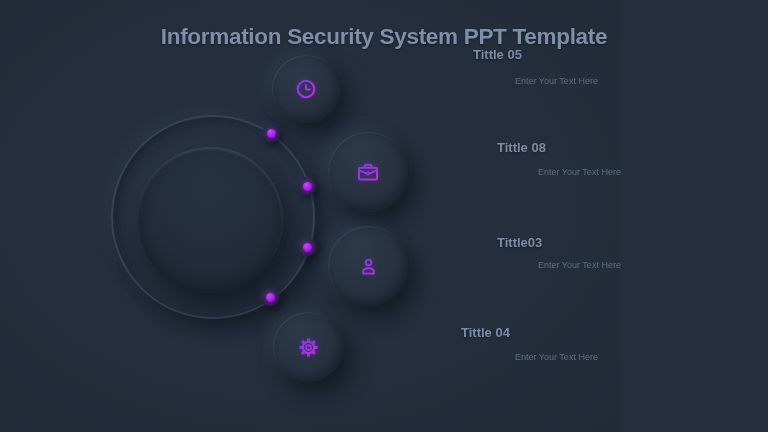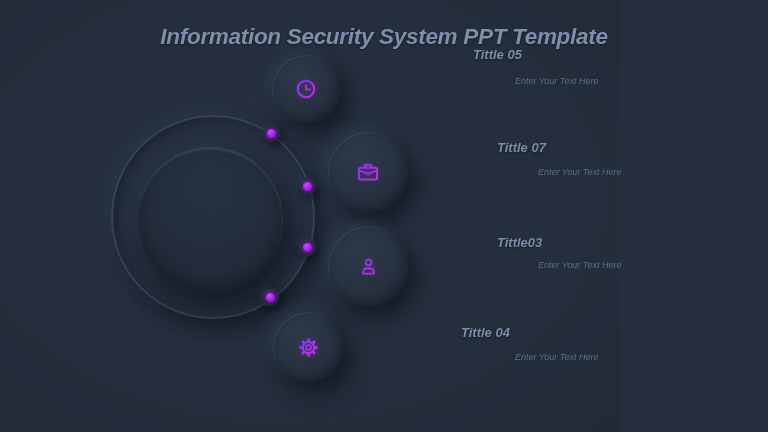--- a/index.html
+++ b/index.html
@@ -4,21 +4,20 @@
 <style>
   html,body{margin:0;padding:0;}
   body{
     width:768px;height:432px;overflow:hidden;
     font-family:"Liberation Sans", sans-serif;
     background: var(--background,#242e3c);
   }
   .slide{
     position:relative;width:620px;height:432px;
     background: radial-gradient(ellipse at 46% 46%, #273142 0%, var(--background,#242e3c) 55%, #212b38 100%);
-    font-style: italic;
   }
   .slide-title{
     position:absolute;top:26px;left:0;width:768px;text-align:center;
     font-size:22.5px;font-weight:bold;letter-spacing:-0.3px;line-height:1;
     color:var(--title-text,#7d8fa9);
     text-shadow:0 1px 2px rgba(8,12,18,.5);
   }
   
   .ring{
     position:absolute;left:111px;top:115px;width:200px;height:200px;border-radius:50%;
@@ -147,21 +146,21 @@
     <svg width="27" height="27" viewBox="0 0 24 24" fill="none" stroke="url(#iconGrad)">
       <circle cx="12" cy="12" r="5.1" stroke-width="2"></circle>
       <circle cx="12" cy="12" r="2.2" stroke-width="1.6"></circle>
       <path stroke-width="2.5" d="M17.1 12 H20.1 M15.6 15.6 L17.7 17.7 M12 17.1 V20.1 M8.4 15.6 L6.3 17.7 M6.9 12 H3.9 M8.4 8.4 L6.3 6.3 M12 6.9 V3.9 M15.6 8.4 L17.7 6.3"></path>
     </svg>
   </div>
 
   <div class="sec-title t1">Tittle 05</div>
   <div class="sec-sub  s1">Enter Your Text Here</div>
 
-  <div class="sec-title t2">Tittle 07</div>
+  <div class="sec-title t2">Tittle 08</div>
   <div class="sec-sub  s2">Enter Your Text Here</div>
 
   <div class="sec-title t3">Tittle03</div>
   <div class="sec-sub  s3">Enter Your Text Here</div>
 
   <div class="sec-title t4">Tittle 04</div>
   <div class="sec-sub  s4">Enter Your Text Here</div>
 
 </div>
 

